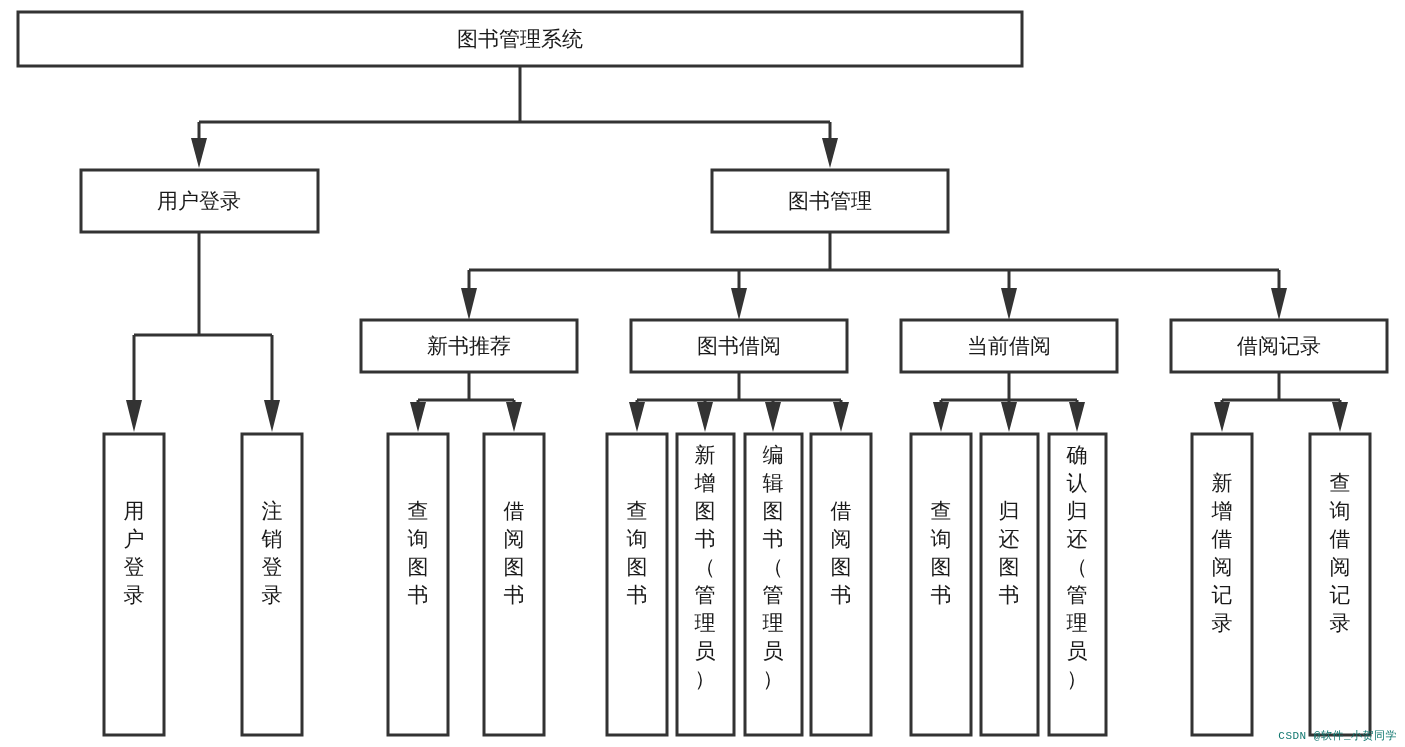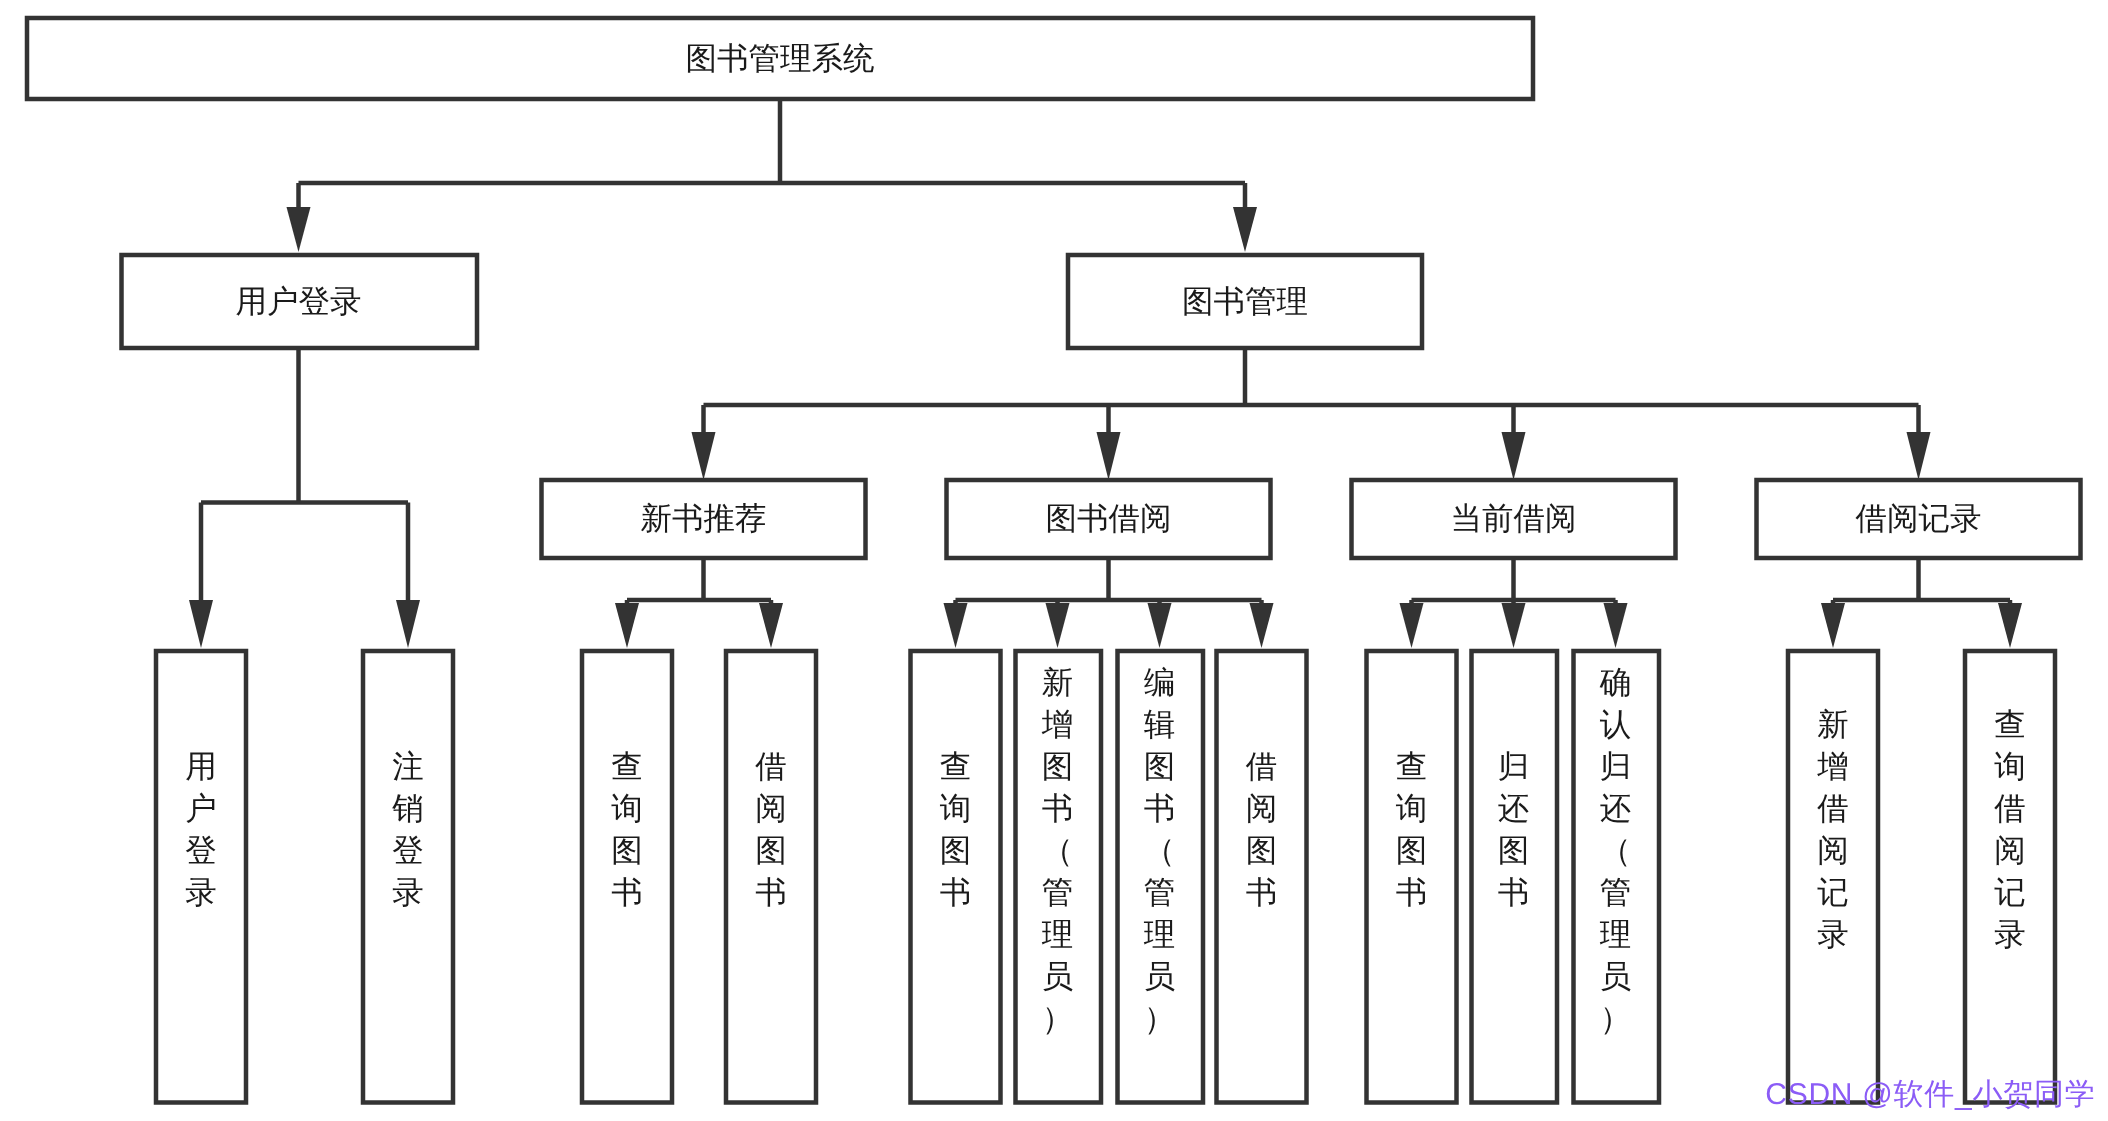--- a/index.html
+++ b/index.html
@@ -52,23 +52,23 @@
   .node-label-v {
     font-family: "DejaVu Sans", "Liberation Sans", sans-serif;
     font-size: 21px;
     fill: #1a1a1a;
     text-anchor: middle;
   }
   .watermark {
     position: absolute;
     right: 8px;
     bottom: 4px;
-    font-family: Liberation Sans, sans-serif;
-    font-size: 20px;
-    color: #8b5cf6;
+    font-family: Liberation Mono, monospace;
+    font-size: 11px;
+    color: #0f766e;
     white-space: nowrap;
     letter-spacing: 0.5px;
     pointer-events: none;
   }
 </style>
 </head>
 <body>
 
 <div id="diagram-root">
 

